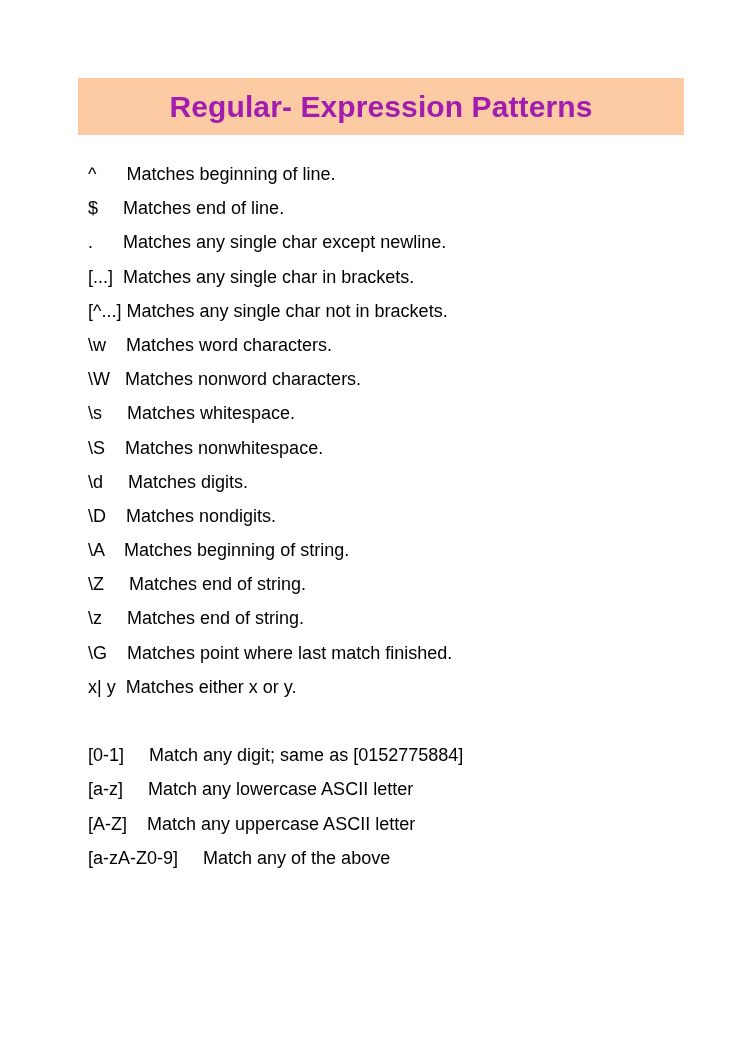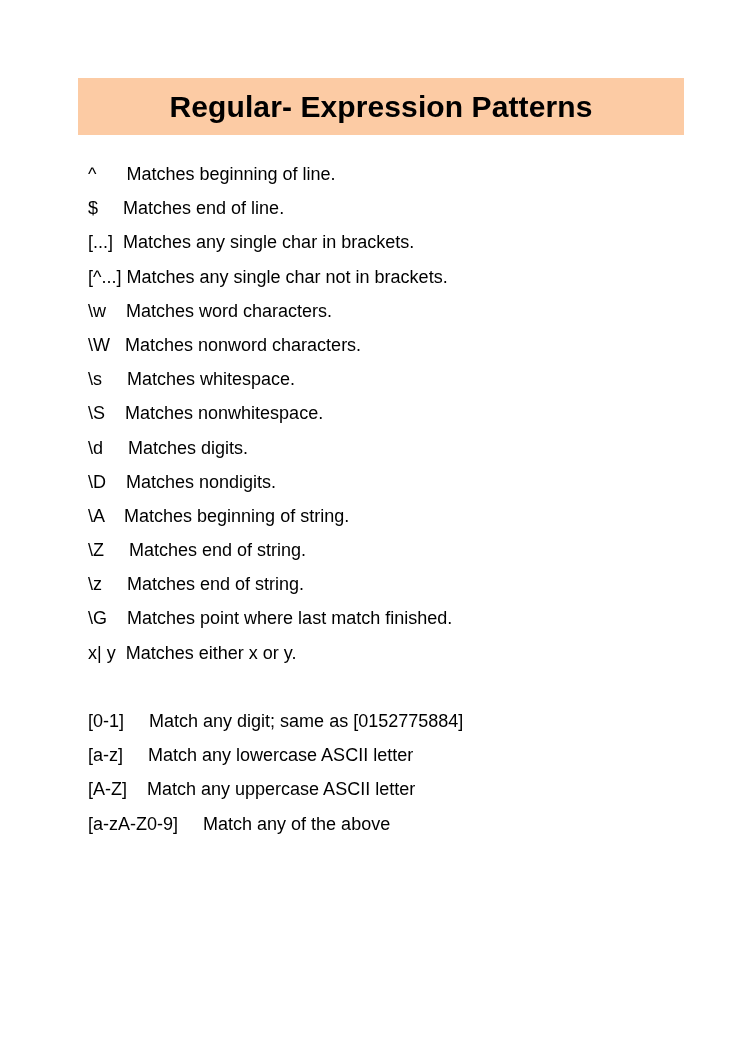--- a/index.html
+++ b/index.html
@@ -33,21 +33,21 @@
     display: flex;
     align-items: center;
     justify-content: center;
     box-sizing: border-box;
   }
   .title-text {
     font-family: "Liberation Sans", sans-serif;
     font-weight: bold;
     font-size: 30px;
     line-height: 1;
-    color: #000000;
+    color: #a21caf;
     letter-spacing: 0.1px;
     white-space: pre;
   }
 
   
   .body-block {
     position: absolute;
     left: 88px;
     top: 157px;
     width: 640px;
@@ -79,20 +79,21 @@
 
   <div class="title-banner">
     <span class="title-text">Regular- Expression Patterns</span>
   </div>
 
   <div class="body-block">
 
     <div>
       <div class="line"><span class="pattern">^</span><span class="gap">      </span><span class="desc">Matches beginning of line.</span></div>
       <div class="line"><span class="pattern">$</span><span class="gap">     </span><span class="desc">Matches end of line.</span></div>
+      <div class="line"><span class="pattern">.</span><span class="gap">      </span><span class="desc">Matches any single char except newline.</span></div>
       <div class="line"><span class="pattern">[...]</span><span class="gap">  </span><span class="desc">Matches any single char in brackets.</span></div>
       <div class="line"><span class="pattern">[^...]</span><span class="gap"> </span><span class="desc">Matches any single char not in brackets.</span></div>
       <div class="line"><span class="pattern">\w</span><span class="gap">    </span><span class="desc">Matches word characters.</span></div>
       <div class="line"><span class="pattern">\W</span><span class="gap">   </span><span class="desc">Matches nonword characters.</span></div>
       <div class="line"><span class="pattern">\s</span><span class="gap">     </span><span class="desc">Matches whitespace.</span></div>
       <div class="line"><span class="pattern">\S</span><span class="gap">    </span><span class="desc">Matches nonwhitespace.</span></div>
       <div class="line"><span class="pattern">\d</span><span class="gap">     </span><span class="desc">Matches digits.</span></div>
       <div class="line"><span class="pattern">\D</span><span class="gap">    </span><span class="desc">Matches nondigits.</span></div>
       <div class="line"><span class="pattern">\A</span><span class="gap">    </span><span class="desc">Matches beginning of string.</span></div>
       <div class="line"><span class="pattern">\Z</span><span class="gap">     </span><span class="desc">Matches end of string.</span></div>

